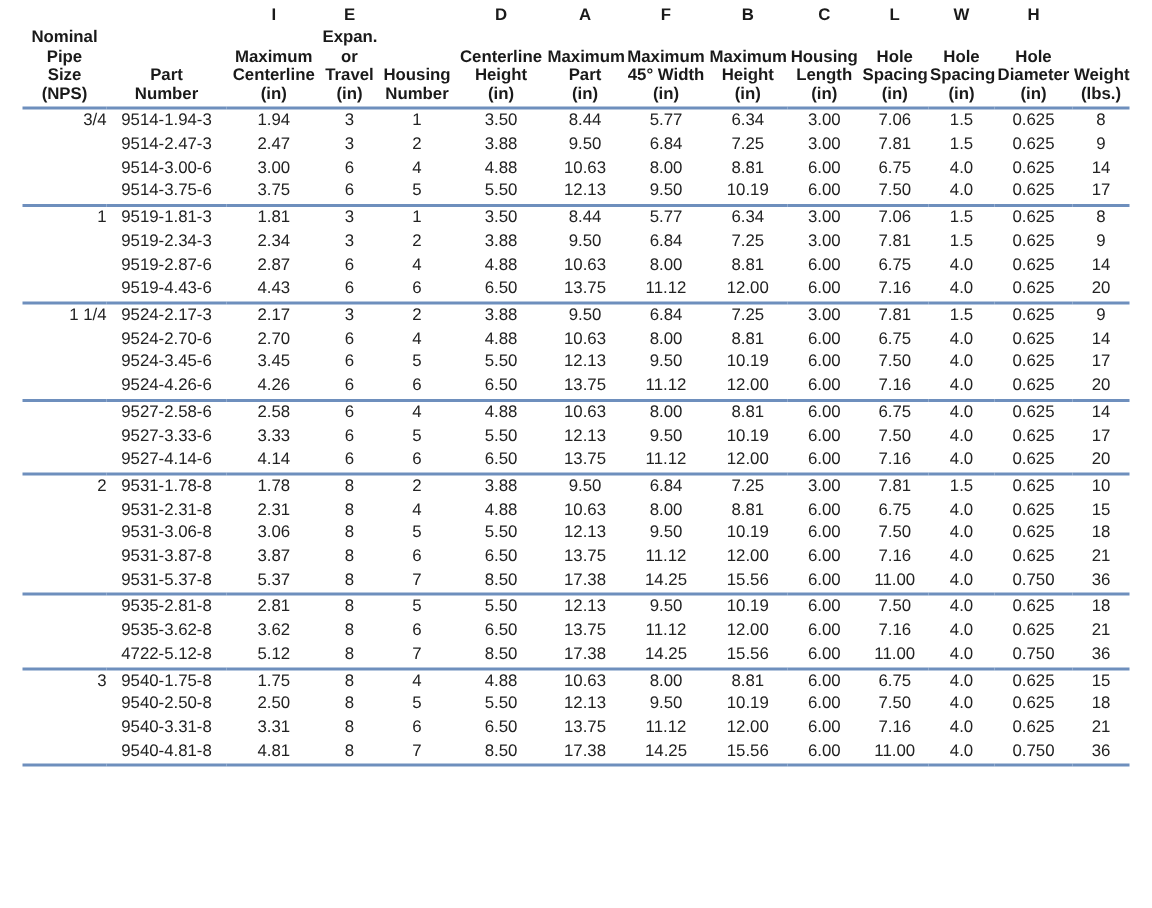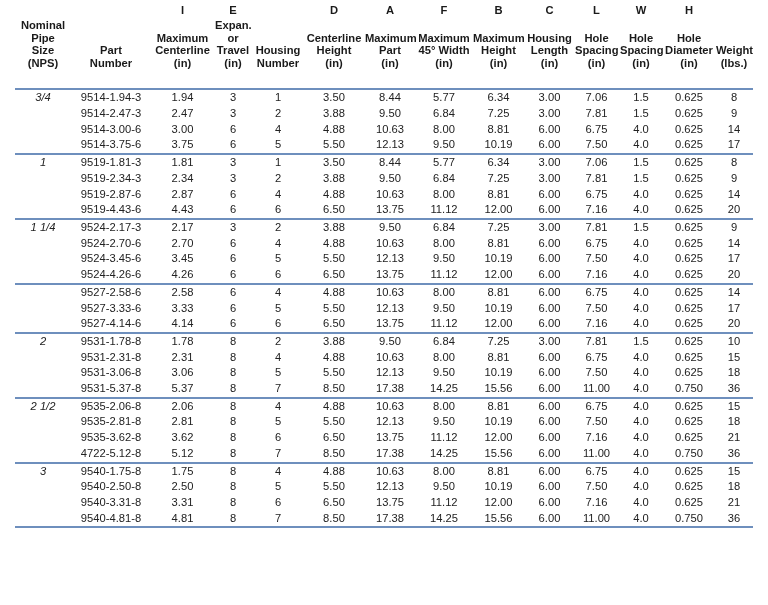--- a/index.html
+++ b/index.html
@@ -1,24 +1,24 @@
 <!DOCTYPE html>
 <html><head>
 <meta charset="utf-8">
 <style>
   html, body { margin: 0; padding: 0; background: #ffffff; }
   body { width: 768px; height: 605px; overflow: hidden; font-family: "Liberation Sans", sans-serif; color: #222; }
   .wrap { position: absolute; left: 15px; top: 4px; width: 738px; }
   table { border-collapse: collapse; width: 738px; table-layout: fixed; font-size: 11.2px; }
   th { font-weight: bold; font-size: 11.2px; line-height: 12.6px; text-align: center; vertical-align: bottom; padding: 0 1px 1px; color: #1a1a1a; }
   th.letter-row { height: 14px; vertical-align: top; padding-top: 0; }
-  th.label-cell { padding-bottom: 19px; }
+  th.label-cell { padding-bottom: 2px; }
   thead tr.labels th { border-bottom: 2.5px solid #6e8fbd; }
   td { text-align: center; height: 15.7px; padding: 0; line-height: 15.7px; white-space: nowrap; color: #222; }
-  td.nps { text-align: center; font-style: italic; }
+  td.nps { text-align: right; }
   tr.group-last td.ul { border-bottom: 1px solid #b9b9b9; }
   tr.group-last td { }
   tbody.group { border-bottom: 2.5px solid #6e8fbd; }
 </style>
 </head>
 <body>
 
 <div class="wrap">
   <table>
     <colgroup>
@@ -416,163 +416,163 @@
           <td class="ul">5.50</td>
           <td class="ul">12.13</td>
           <td class="ul">9.50</td>
           <td class="ul">10.19</td>
           <td class="ul">6.00</td>
           <td class="ul">7.50</td>
           <td class="ul">4.0</td>
           <td class="ul">0.625</td>
           <td class="ul">18</td>
         </tr>
+        <tr>
+          <td class="nps"></td>
+          <td class="ul">9531-3.87-8</td>
+          <td class="ul">3.87</td>
+          <td class="ul">8</td>
+          <td class="ul">6</td>
+          <td class="ul">6.50</td>
+          <td class="ul">13.75</td>
+          <td class="ul">11.12</td>
+          <td class="ul">12.00</td>
+          <td class="ul">6.00</td>
+          <td class="ul">7.16</td>
+          <td class="ul">4.0</td>
+          <td class="ul">0.625</td>
+          <td class="ul">21</td>
+        </tr>
         <tr class="group-last">
           <td class="nps"></td>
           <td class="ul">9531-5.37-8</td>
           <td class="ul">5.37</td>
           <td class="ul">8</td>
           <td class="ul">7</td>
           <td class="ul">8.50</td>
           <td class="ul">17.38</td>
           <td class="ul">14.25</td>
           <td class="ul">15.56</td>
           <td class="ul">6.00</td>
           <td class="ul">11.00</td>
           <td class="ul">4.0</td>
           <td class="ul">0.750</td>
           <td class="ul">36</td>
         </tr>
       </tbody>
       <tbody class="group">
         <tr>
-          <td class="nps">2 1/2</td>
-          <td class="ul">9535-2.06-8</td>
-          <td class="ul">2.06</td>
+          <td class="nps"></td>
+          <td class="ul">9535-2.81-8</td>
+          <td class="ul">2.81</td>
+          <td class="ul">8</td>
+          <td class="ul">5</td>
+          <td class="ul">5.50</td>
+          <td class="ul">12.13</td>
+          <td class="ul">9.50</td>
+          <td class="ul">10.19</td>
+          <td class="ul">6.00</td>
+          <td class="ul">7.50</td>
+          <td class="ul">4.0</td>
+          <td class="ul">0.625</td>
+          <td class="ul">18</td>
+        </tr>
+        <tr>
+          <td class="nps"></td>
+          <td class="ul">9535-3.62-8</td>
+          <td class="ul">3.62</td>
+          <td class="ul">8</td>
+          <td class="ul">6</td>
+          <td class="ul">6.50</td>
+          <td class="ul">13.75</td>
+          <td class="ul">11.12</td>
+          <td class="ul">12.00</td>
+          <td class="ul">6.00</td>
+          <td class="ul">7.16</td>
+          <td class="ul">4.0</td>
+          <td class="ul">0.625</td>
+          <td class="ul">21</td>
+        </tr>
+        <tr class="group-last">
+          <td class="nps"></td>
+          <td class="ul">4722-5.12-8</td>
+          <td class="ul">5.12</td>
+          <td class="ul">8</td>
+          <td class="ul">7</td>
+          <td class="ul">8.50</td>
+          <td class="ul">17.38</td>
+          <td class="ul">14.25</td>
+          <td class="ul">15.56</td>
+          <td class="ul">6.00</td>
+          <td class="ul">11.00</td>
+          <td class="ul">4.0</td>
+          <td class="ul">0.750</td>
+          <td class="ul">36</td>
+        </tr>
+      </tbody>
+      <tbody class="group">
+        <tr>
+          <td class="nps">3</td>
+          <td class="ul">9540-1.75-8</td>
+          <td class="ul">1.75</td>
           <td class="ul">8</td>
           <td class="ul">4</td>
           <td class="ul">4.88</td>
           <td class="ul">10.63</td>
           <td class="ul">8.00</td>
           <td class="ul">8.81</td>
           <td class="ul">6.00</td>
           <td class="ul">6.75</td>
           <td class="ul">4.0</td>
           <td class="ul">0.625</td>
           <td class="ul">15</td>
         </tr>
         <tr>
           <td class="nps"></td>
-          <td class="ul">9535-2.81-8</td>
-          <td class="ul">2.81</td>
+          <td class="ul">9540-2.50-8</td>
+          <td class="ul">2.50</td>
           <td class="ul">8</td>
           <td class="ul">5</td>
           <td class="ul">5.50</td>
           <td class="ul">12.13</td>
           <td class="ul">9.50</td>
           <td class="ul">10.19</td>
           <td class="ul">6.00</td>
           <td class="ul">7.50</td>
           <td class="ul">4.0</td>
           <td class="ul">0.625</td>
           <td class="ul">18</td>
         </tr>
         <tr>
           <td class="nps"></td>
-          <td class="ul">9535-3.62-8</td>
-          <td class="ul">3.62</td>
+          <td class="ul">9540-3.31-8</td>
+          <td class="ul">3.31</td>
           <td class="ul">8</td>
           <td class="ul">6</td>
           <td class="ul">6.50</td>
           <td class="ul">13.75</td>
           <td class="ul">11.12</td>
           <td class="ul">12.00</td>
           <td class="ul">6.00</td>
           <td class="ul">7.16</td>
           <td class="ul">4.0</td>
           <td class="ul">0.625</td>
           <td class="ul">21</td>
         </tr>
         <tr class="group-last">
           <td class="nps"></td>
-          <td class="ul">4722-5.12-8</td>
-          <td class="ul">5.12</td>
+          <td class="ul">9540-4.81-8</td>
+          <td class="ul">4.81</td>
           <td class="ul">8</td>
           <td class="ul">7</td>
           <td class="ul">8.50</td>
           <td class="ul">17.38</td>
           <td class="ul">14.25</td>
           <td class="ul">15.56</td>
           <td class="ul">6.00</td>
           <td class="ul">11.00</td>
           <td class="ul">4.0</td>
           <td class="ul">0.750</td>
           <td class="ul">36</td>
         </tr>
       </tbody>
-      <tbody class="group">
-        <tr>
-          <td class="nps">3</td>
-          <td class="ul">9540-1.75-8</td>
-          <td class="ul">1.75</td>
-          <td class="ul">8</td>
-          <td class="ul">4</td>
-          <td class="ul">4.88</td>
-          <td class="ul">10.63</td>
-          <td class="ul">8.00</td>
-          <td class="ul">8.81</td>
-          <td class="ul">6.00</td>
-          <td class="ul">6.75</td>
-          <td class="ul">4.0</td>
-          <td class="ul">0.625</td>
-          <td class="ul">15</td>
-        </tr>
-        <tr>
-          <td class="nps"></td>
-          <td class="ul">9540-2.50-8</td>
-          <td class="ul">2.50</td>
-          <td class="ul">8</td>
-          <td class="ul">5</td>
-          <td class="ul">5.50</td>
-          <td class="ul">12.13</td>
-          <td class="ul">9.50</td>
-          <td class="ul">10.19</td>
-          <td class="ul">6.00</td>
-          <td class="ul">7.50</td>
-          <td class="ul">4.0</td>
-          <td class="ul">0.625</td>
-          <td class="ul">18</td>
-        </tr>
-        <tr>
-          <td class="nps"></td>
-          <td class="ul">9540-3.31-8</td>
-          <td class="ul">3.31</td>
-          <td class="ul">8</td>
-          <td class="ul">6</td>
-          <td class="ul">6.50</td>
-          <td class="ul">13.75</td>
-          <td class="ul">11.12</td>
-          <td class="ul">12.00</td>
-          <td class="ul">6.00</td>
-          <td class="ul">7.16</td>
-          <td class="ul">4.0</td>
-          <td class="ul">0.625</td>
-          <td class="ul">21</td>
-        </tr>
-        <tr class="group-last">
-          <td class="nps"></td>
-          <td class="ul">9540-4.81-8</td>
-          <td class="ul">4.81</td>
-          <td class="ul">8</td>
-          <td class="ul">7</td>
-          <td class="ul">8.50</td>
-          <td class="ul">17.38</td>
-          <td class="ul">14.25</td>
-          <td class="ul">15.56</td>
-          <td class="ul">6.00</td>
-          <td class="ul">11.00</td>
-          <td class="ul">4.0</td>
-          <td class="ul">0.750</td>
-          <td class="ul">36</td>
-        </tr>
-      </tbody>
     </table>
 </div>
 
 </body></html>

